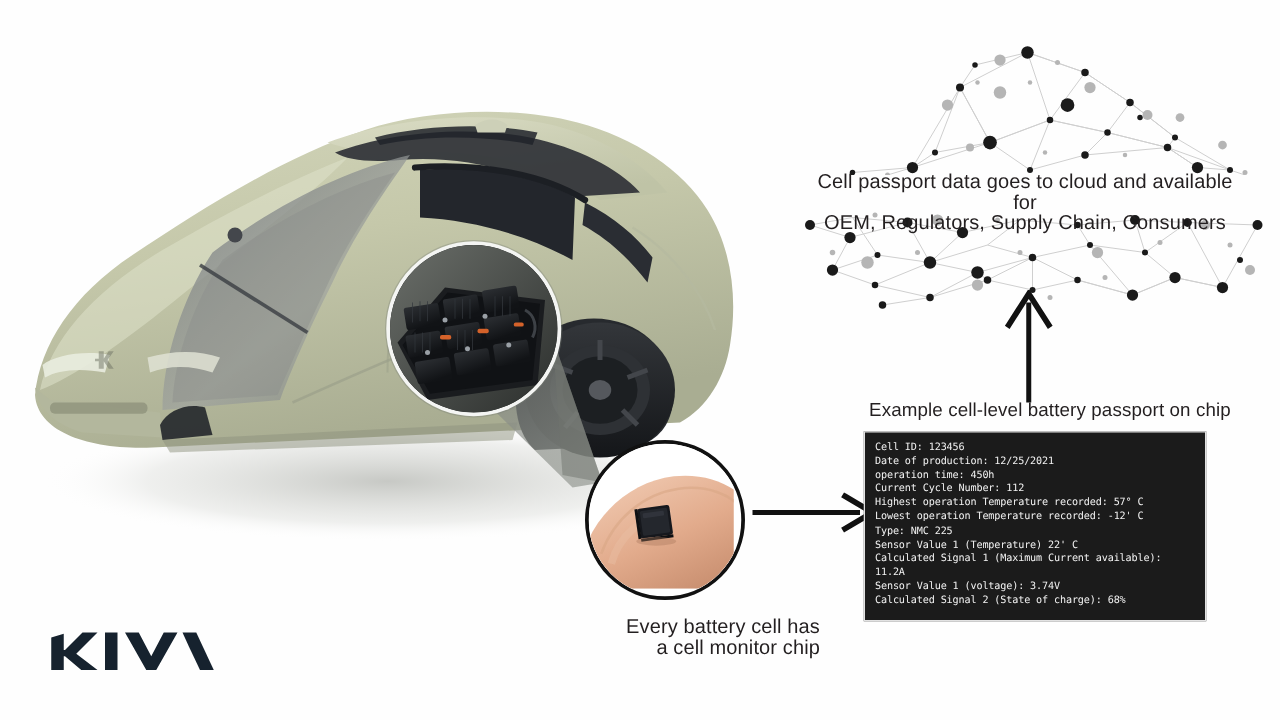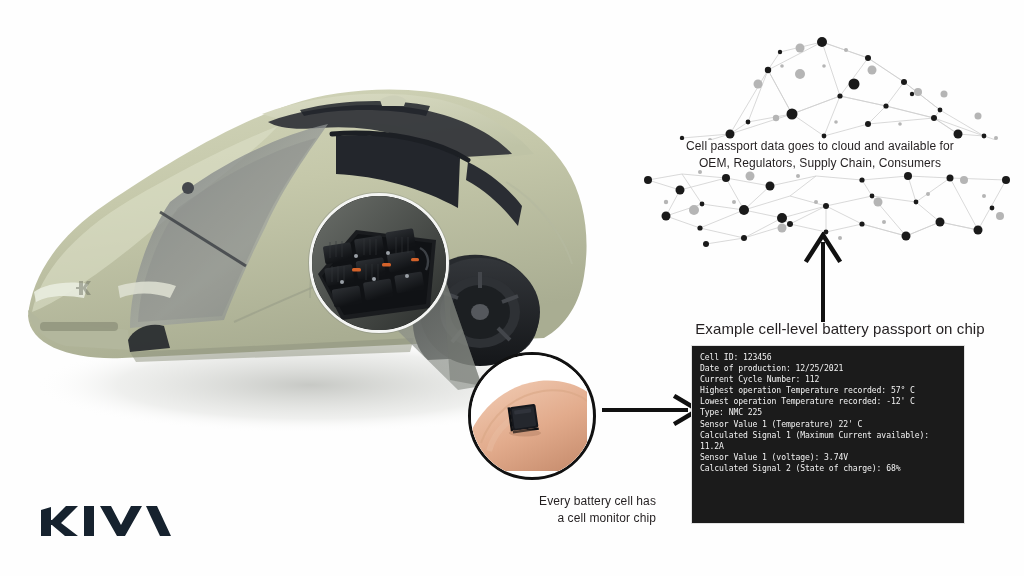--- a/index.html
+++ b/index.html
@@ -65,35 +65,35 @@
   .arrow-up    { position:absolute; left:800px; top:232px; width:46px;  height:92px; }
 
   
   .cloud-top { position:absolute; left:672px; top:22px;  width:330px; height:118px; }
   .cloud-bot { position:absolute; left:640px; top:166px; width:372px; height:86px;  }
 
   
   .caption {
     position: absolute;
     color: #231f20;
-    font-size: 12px;
+    font-size: 16px;
     line-height: 16.5px;
     text-align: center;
     font-family: "Liberation Sans", sans-serif;
     letter-spacing: .1px;
   }
   #caption-cloud { left: 648px; top: 138px; width: 344px; }
   #caption-passport { left: 690px; top: 321px; width: 300px; font-size: 15px; }
   #caption-chip { left: 448px; top: 493px; width: 208px; line-height: 17px; text-align: right; }
 
   
   .passport-panel {
     position: absolute;
     left: 691px; top: 345px;
-    width: 274px; height: 179px;
+    width: 274px; height: 152px;
     background: #1b1b1b;
     border: 1px solid #e2e2e2;
     padding: 6px 0 0 8px;
     box-sizing: border-box;
     overflow: hidden;
   }
   .passport-panel .line {
     color: #f2f2f2;
     font-family: "DejaVu Sans Mono", monospace;
     font-size: 8.1px;
@@ -465,20 +465,21 @@
   <div class="caption" id="caption-passport">Example cell-level battery passport on chip</div>
 
   <div class="caption" id="caption-chip">
     <div>Every battery cell has</div>
     <div>a cell monitor chip</div>
   </div>
 
   <div class="passport-panel">
     <div class="line">Cell ID: 123456</div>
     <div class="line">Date of production: 12/25/2021</div>
+    <div class="line">operation time: 450h</div>
     <div class="line">Current Cycle Number: 112</div>
     <div class="line">Highest operation Temperature recorded: 57° C</div>
     <div class="line">Lowest operation Temperature recorded: -12' C</div>
     <div class="line">Type: NMC 225</div>
     <div class="line">Sensor Value 1 (Temperature) 22' C</div>
     <div class="line">Calculated Signal 1 (Maximum Current available):</div>
     <div class="line">11.2A</div>
     <div class="line">Sensor Value 1 (voltage): 3.74V</div>
     <div class="line">Calculated Signal 2 (State of charge): 68%</div>
   </div>

